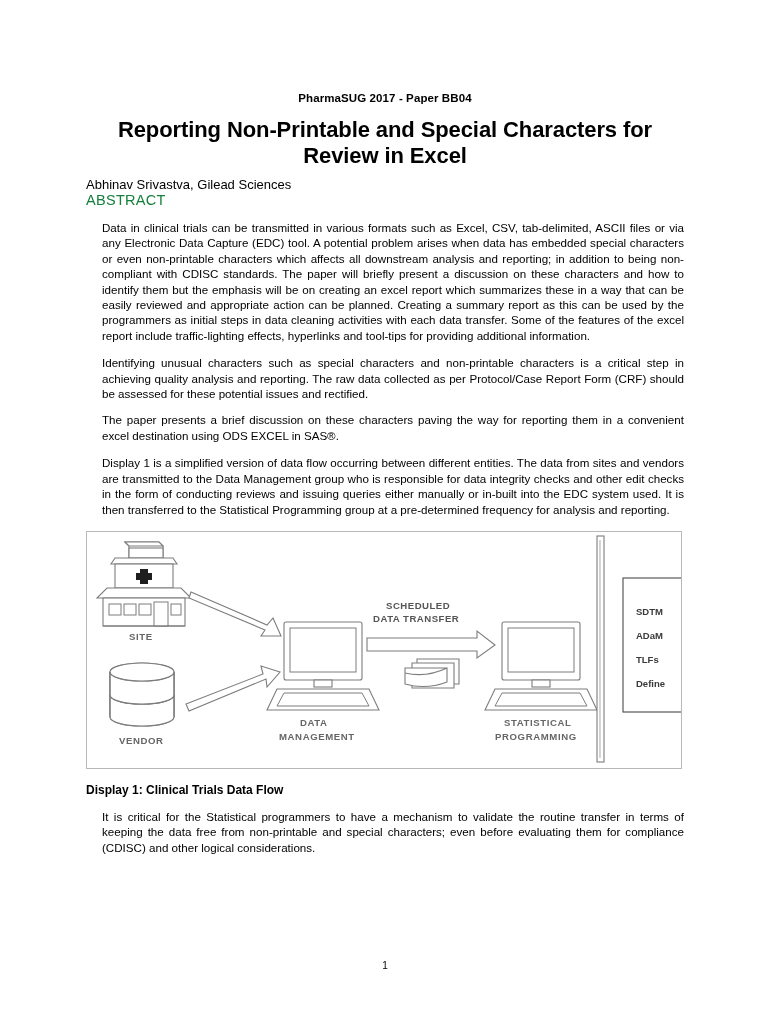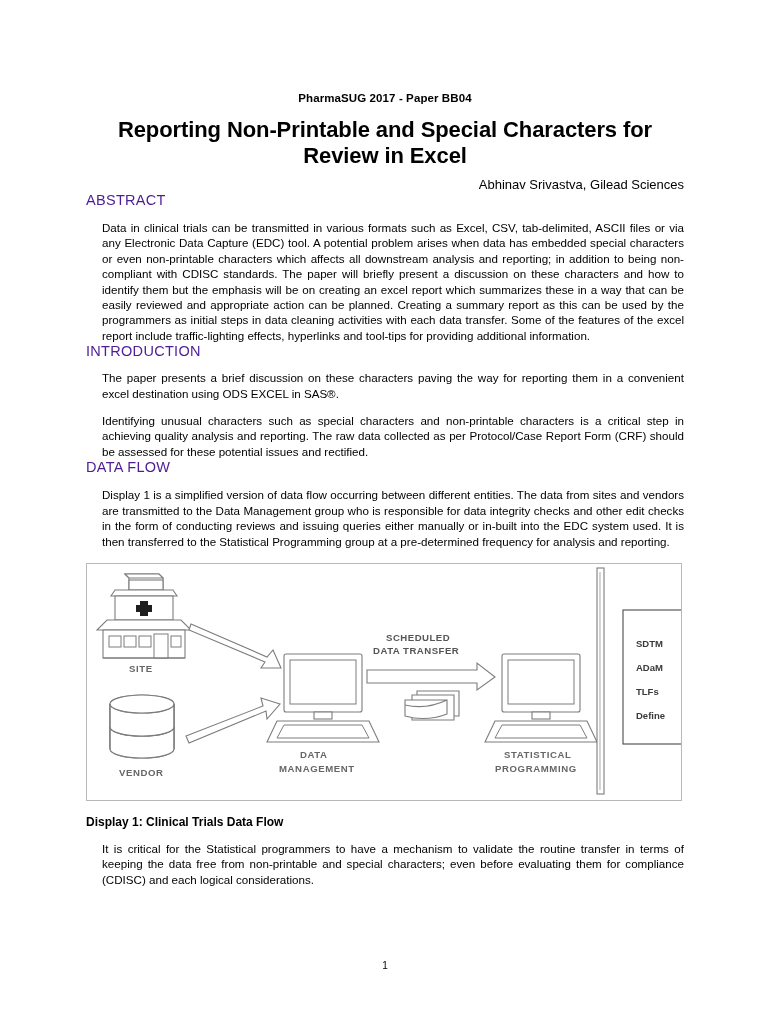--- a/index.html
+++ b/index.html
@@ -38,30 +38,30 @@
     letter-spacing: 0.1px;
   }
   .paper-title {
     text-align: center;
     font-size: 22px;
     font-weight: bold;
     margin-top: 13px;
     letter-spacing: -0.1px;
   }
   .authors {
-    text-align: right;
+    text-align: left;
     font-size: 13px;
     margin-top: 8px;
   }
 
   
   h2.section {
     font-size: 14.5px;
     font-weight: normal;
-    color: #4c1d95;
+    color: #15803d;
     margin: 0;
     letter-spacing: 0.3px;
   }
   .sec-abstract { margin-top: 22px; }
   .sec-intro    { margin-top: 26px; }
   .sec-dataflow { margin-top: 26px; }
 
   
   p.body {
     font-size: 11.6px;
@@ -111,25 +111,23 @@
 <div class="page">
   <div class="content">
 
     <div class="conf-line">PharmaSUG 2017 - Paper BB04</div>
     <div class="paper-title">Reporting Non-Printable and Special Characters for Review in Excel</div>
     <div class="authors">Abhinav Srivastva, Gilead Sciences</div>
 
     <h2 class="section sec-abstract">ABSTRACT</h2>
     <p class="body">Data in clinical trials can be transmitted in various formats such as Excel, CSV, tab-delimited, ASCII files or via any Electronic Data Capture (EDC) tool. A potential problem arises when data has embedded special characters or even non-printable characters which affects all downstream analysis and reporting; in addition to being non-compliant with CDISC standards. The paper will briefly present a discussion on these characters and how to identify them but the emphasis will be on creating an excel report which summarizes these in a way that can be easily reviewed and appropriate action can be planned. Creating a summary report as this can be used by the programmers as initial steps in data cleaning activities with each data transfer. Some of the features of the excel report include traffic-lighting effects, hyperlinks and tool-tips for providing additional information.</p>
 
-    <h2 class="section sec-intro">INTRODUCTION</h2>
+    <p class="body">Identifying unusual characters such as special characters and non-printable characters is a critical step in achieving quality analysis and reporting. The raw data collected as per Protocol/Case Report Form (CRF) should be assessed for these potential issues and rectified.</p>
     <p class="body tight">The paper presents a brief discussion on these characters paving the way for reporting them in a convenient excel destination using ODS EXCEL in SAS®.</p>
-    <p class="body">Identifying unusual characters such as special characters and non-printable characters is a critical step in achieving quality analysis and reporting. The raw data collected as per Protocol/Case Report Form (CRF) should be assessed for these potential issues and rectified.</p>
-
-    <h2 class="section sec-dataflow">DATA FLOW</h2>
+
     <p class="body">Display 1 is a simplified version of data flow occurring between different entities. The data from sites and vendors are transmitted to the Data Management group who is responsible for data integrity checks and other edit checks in the form of conducting reviews and issuing queries either manually or in-built into the EDC system used. It is then transferred to the Statistical Programming group at a pre-determined frequency for analysis and reporting.</p>
 
     <div class="figure-box">
       <div class="fig-inner">
         <svg class="fig-svg" width="594" height="236" viewBox="0 0 594 236" xmlns="http://www.w3.org/2000/svg">
           <defs>
             <style>
               .ol { fill:#ffffff; stroke:#7d7d7d; stroke-width:1.1; }
               .ol2 { fill:#ffffff; stroke:#7d7d7d; stroke-width:1; }
               .dk { fill:none; stroke:#555555; stroke-width:1; }
@@ -233,18 +231,18 @@
             <text class="delv" x="549" y="83">SDTM</text>
             <text class="delv" x="549" y="107">ADaM</text>
             <text class="delv" x="549" y="131">TLFs</text>
             <text class="delv" x="549" y="155">Define</text>
           </g>
         </svg>
       </div>
     </div>
 
     <p class="caption">Display 1: Clinical Trials Data Flow</p>
-    <p class="body">It is critical for the Statistical programmers to have a mechanism to validate the routine transfer in terms of keeping the data free from non-printable and special characters; even before evaluating them for compliance (CDISC) and each logical considerations.</p>
+    <p class="body">It is critical for the Statistical programmers to have a mechanism to validate the routine transfer in terms of keeping the data free from non-printable and special characters; even before evaluating them for compliance (CDISC) and other logical considerations.</p>
 
   </div>
 
   <div class="page-number">1</div>
 </div>
 
 </body></html>

